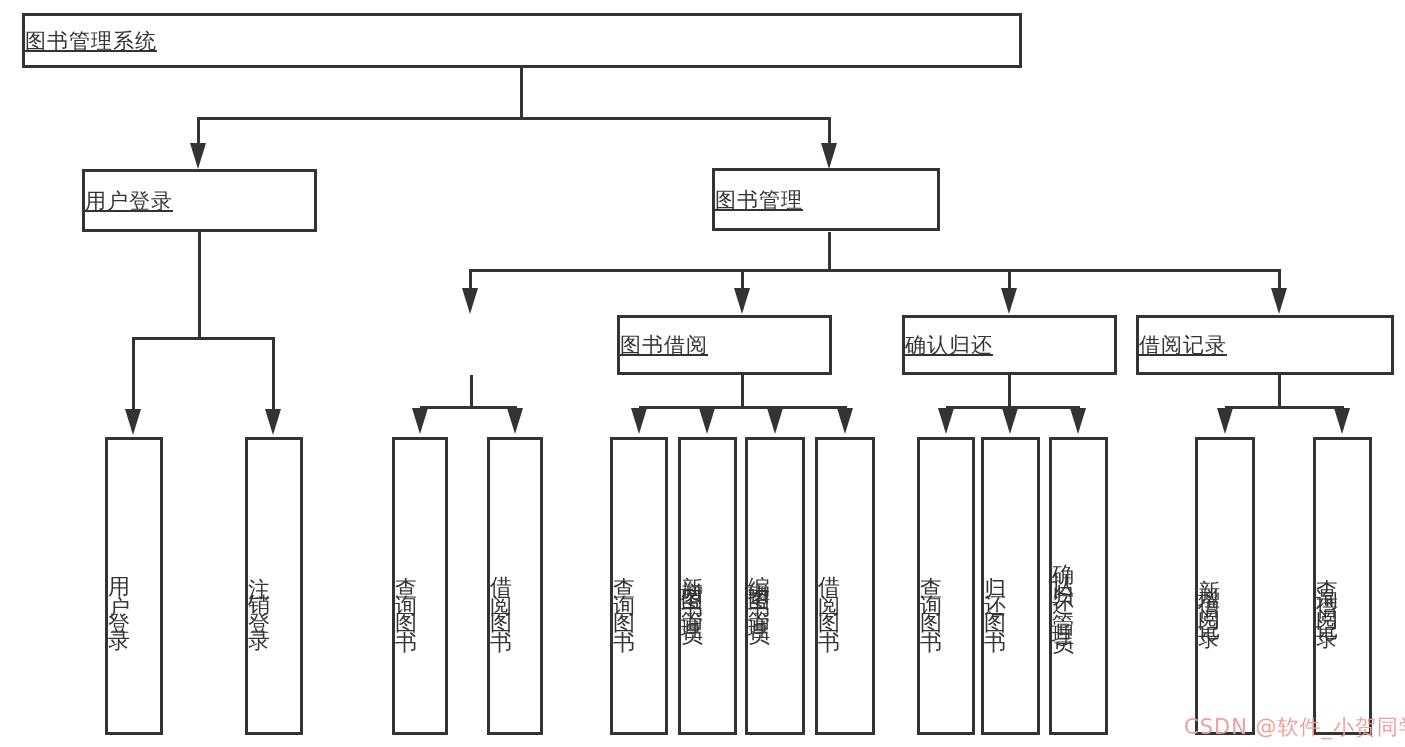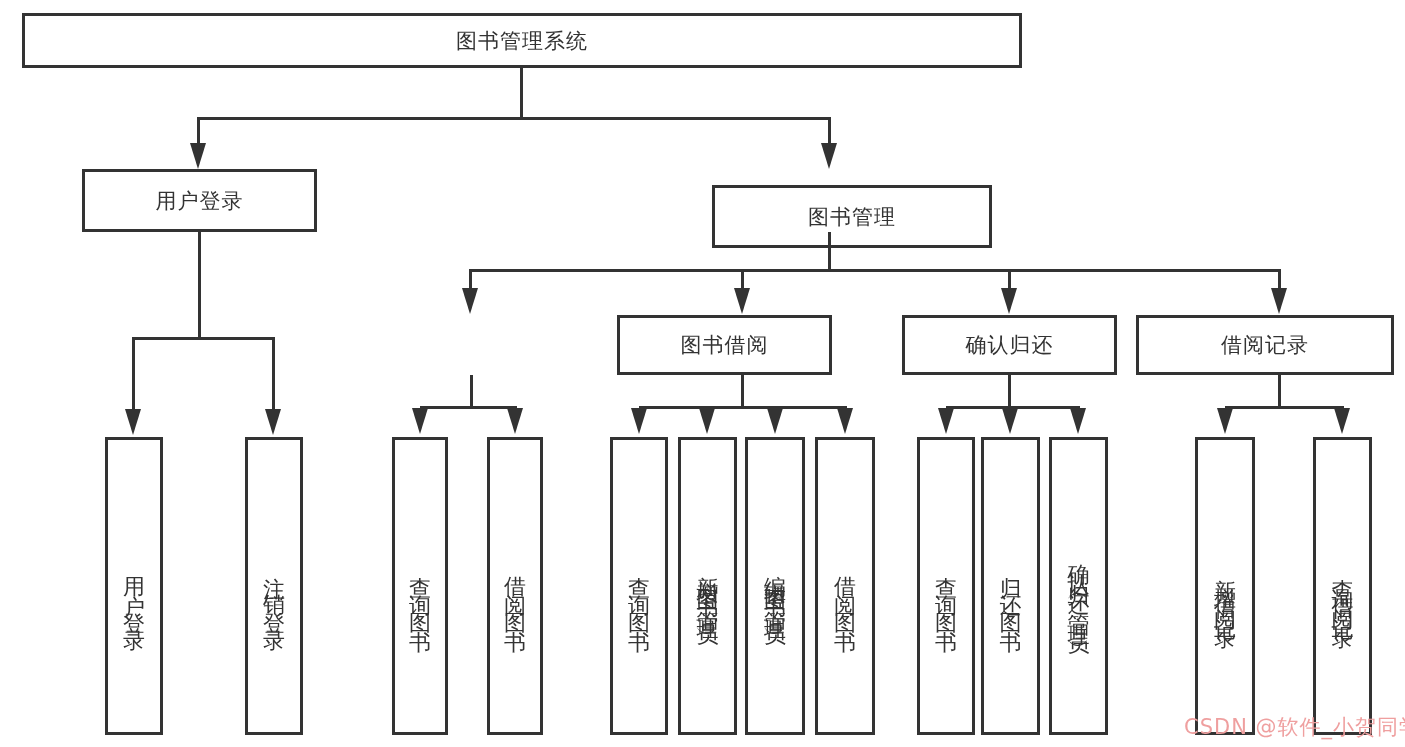--- a/index.html
+++ b/index.html
@@ -10,21 +10,21 @@
     --watermark:#ef9f9f;
   }
   html,body{margin:0;padding:0;background:var(--bg);}
   body{font-family:"DejaVu Sans","Liberation Sans",sans-serif;}
   #canvas{
     position:relative;width:1405px;height:747px;background:var(--bg);
     overflow:hidden;color:var(--text);
   }
   .box{
     position:absolute;box-sizing:border-box;border:3px solid var(--border);
-    background:var(--bg);display:flex;align-items:center;justify-content:center;
+    background:var(--bg);display:flex;align-items:center;justify-content:flex-start;text-decoration:underline;
   }
   .hlabel{font-size:21px;color:var(--text);letter-spacing:1px;white-space:nowrap;}
   .vtext{
     writing-mode:vertical-rl;text-orientation:mixed;
     font-size:22px;color:var(--text);line-height:1;white-space:nowrap;
   }
   .sp4{letter-spacing:18px;margin-top:18px;}   
   .sp6{letter-spacing:10px;margin-top:10px;}   
   .sp8{letter-spacing:10px;margin-top:10px;}   
   .sp9{letter-spacing:7px;margin-top:7px;}     
@@ -52,21 +52,21 @@
   <div class="vline" style="left:520px;top:68px;height:50px"></div>
   <div class="hline" style="left:198px;top:117px;width:633px"></div>
   <div class="vline" style="left:197px;top:117px;height:28px"></div>
   <div class="arrow" style="left:190px;top:143px"></div>
   <div class="vline" style="left:828px;top:117px;height:28px"></div>
   <div class="arrow" style="left:821px;top:143px"></div>
 
   <div class="box" style="left:82px;top:169px;width:235px;height:63px">
     <span class="hlabel">用户登录</span>
   </div>
-  <div class="box" style="left:712px;top:185px;width:280px;height:63px">
+  <div class="box" style="left:712px;top:168px;width:228px;height:63px">
     <span class="hlabel">图书管理</span>
   </div>
 
   <div class="vline" style="left:198px;top:232px;height:106px"></div>
   <div class="hline" style="left:133px;top:337px;width:142px"></div>
   <div class="vline" style="left:132px;top:337px;height:72px"></div>
   <div class="arrow" style="left:125px;top:409px"></div>
   <div class="vline" style="left:272px;top:337px;height:72px"></div>
   <div class="arrow" style="left:265px;top:409px"></div>
 

